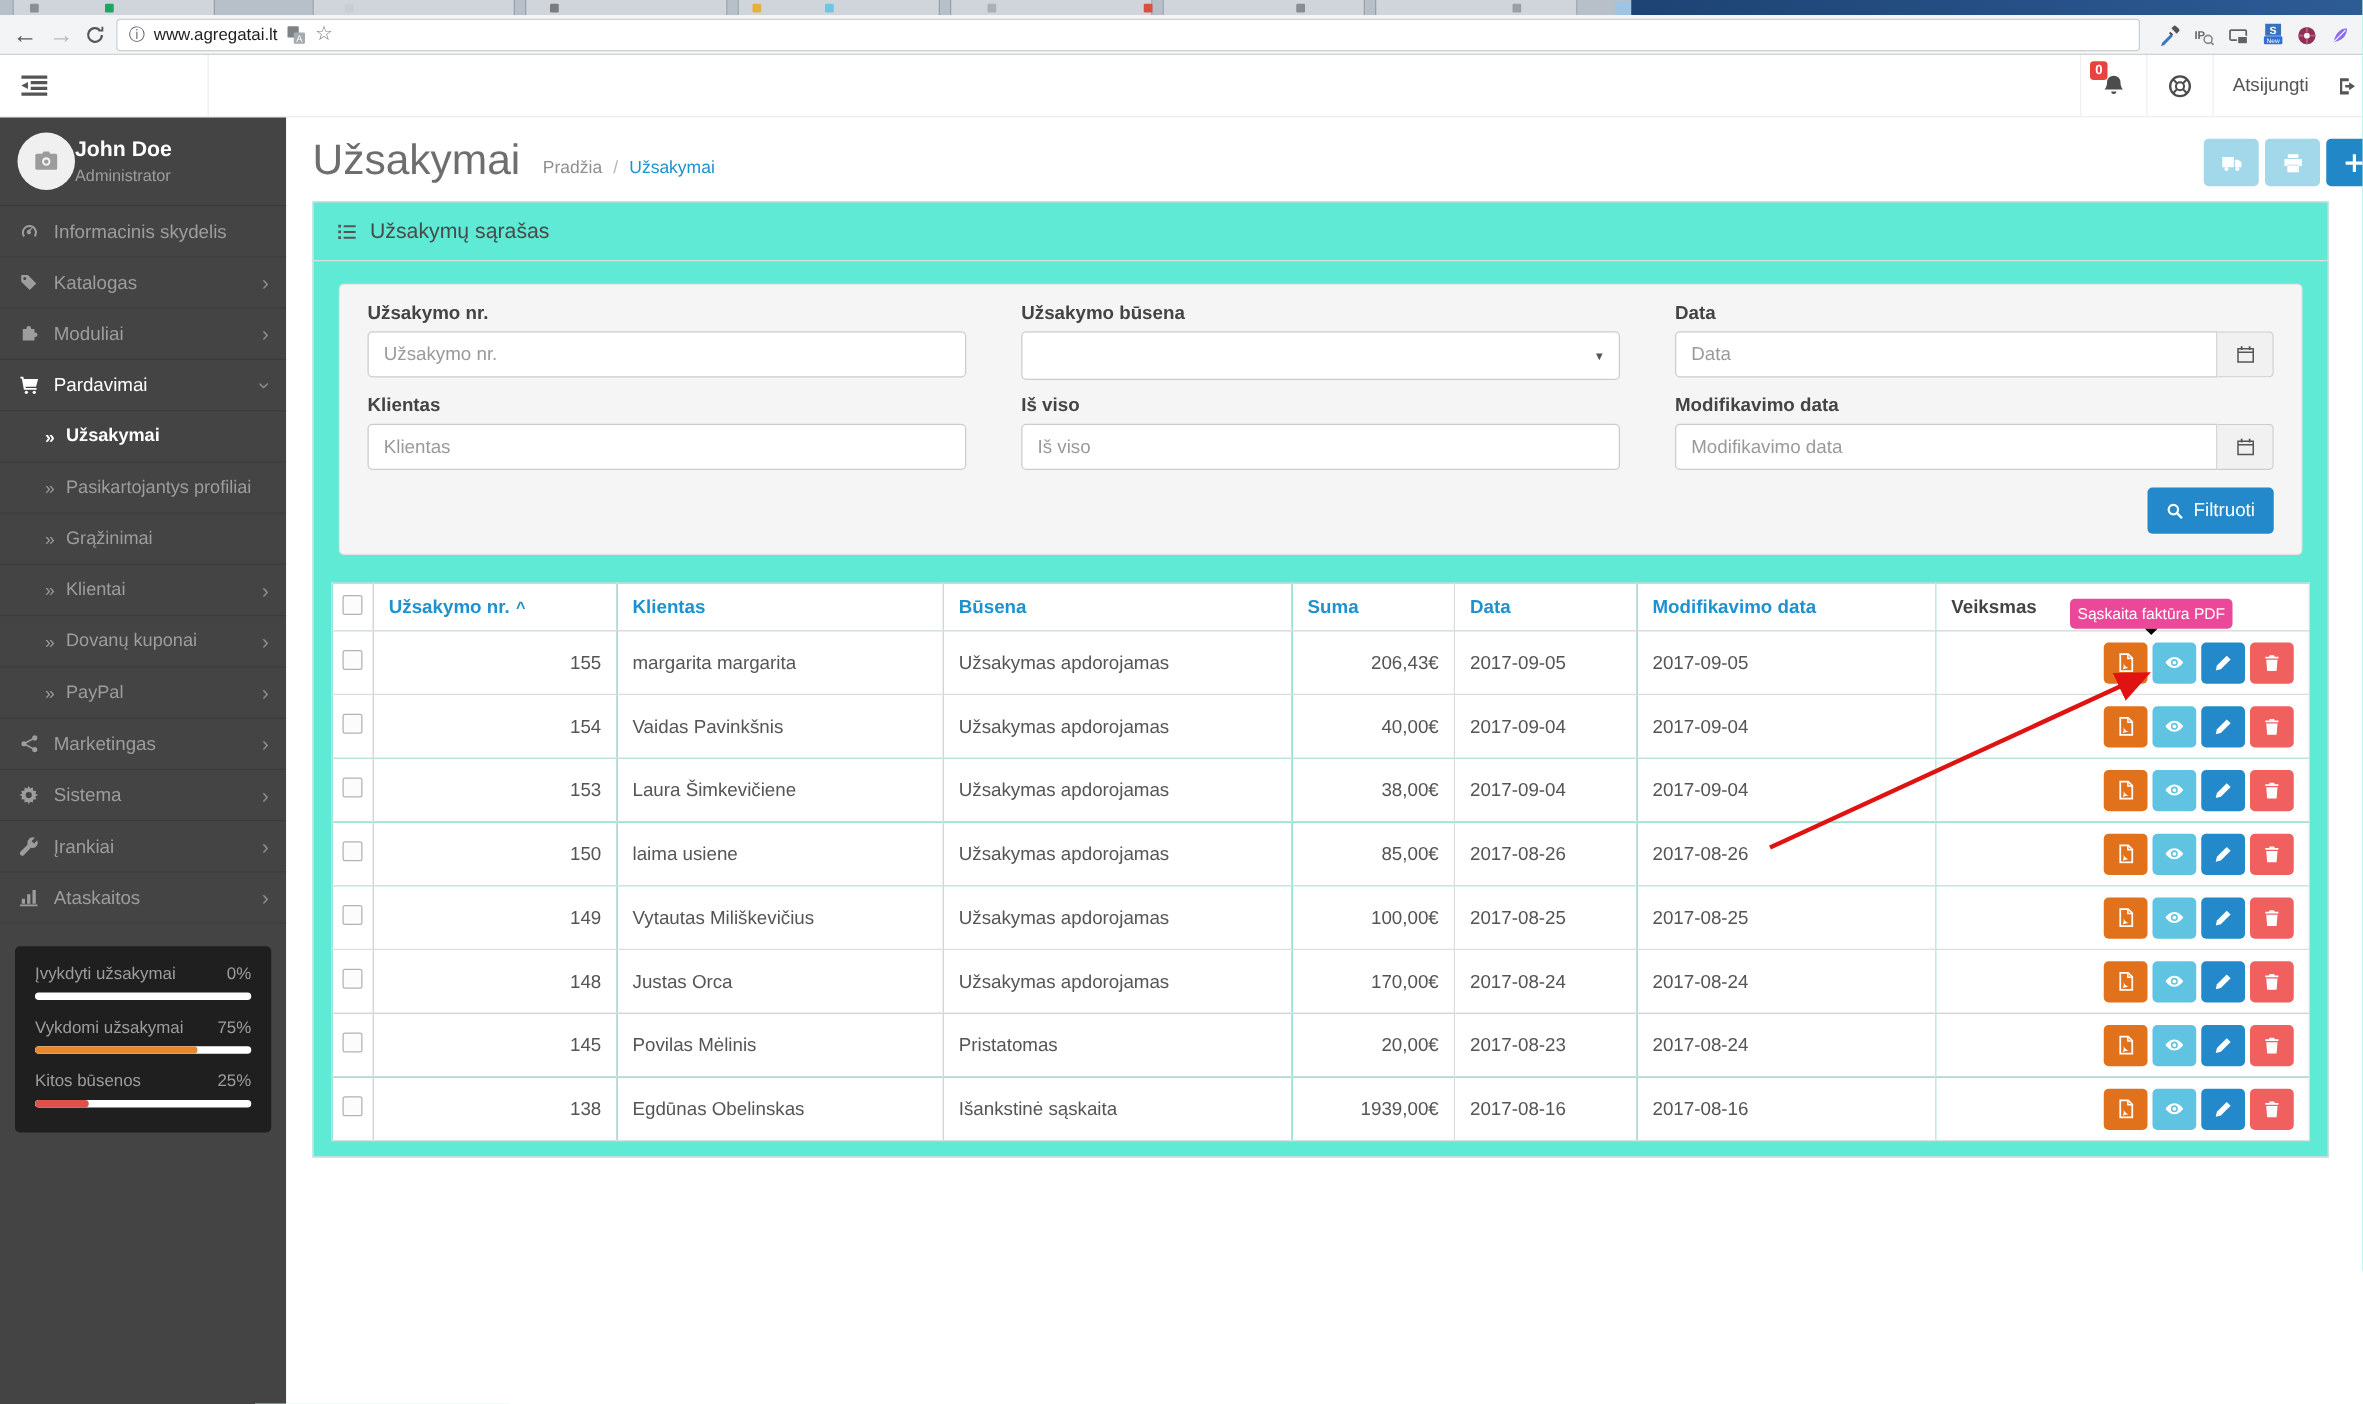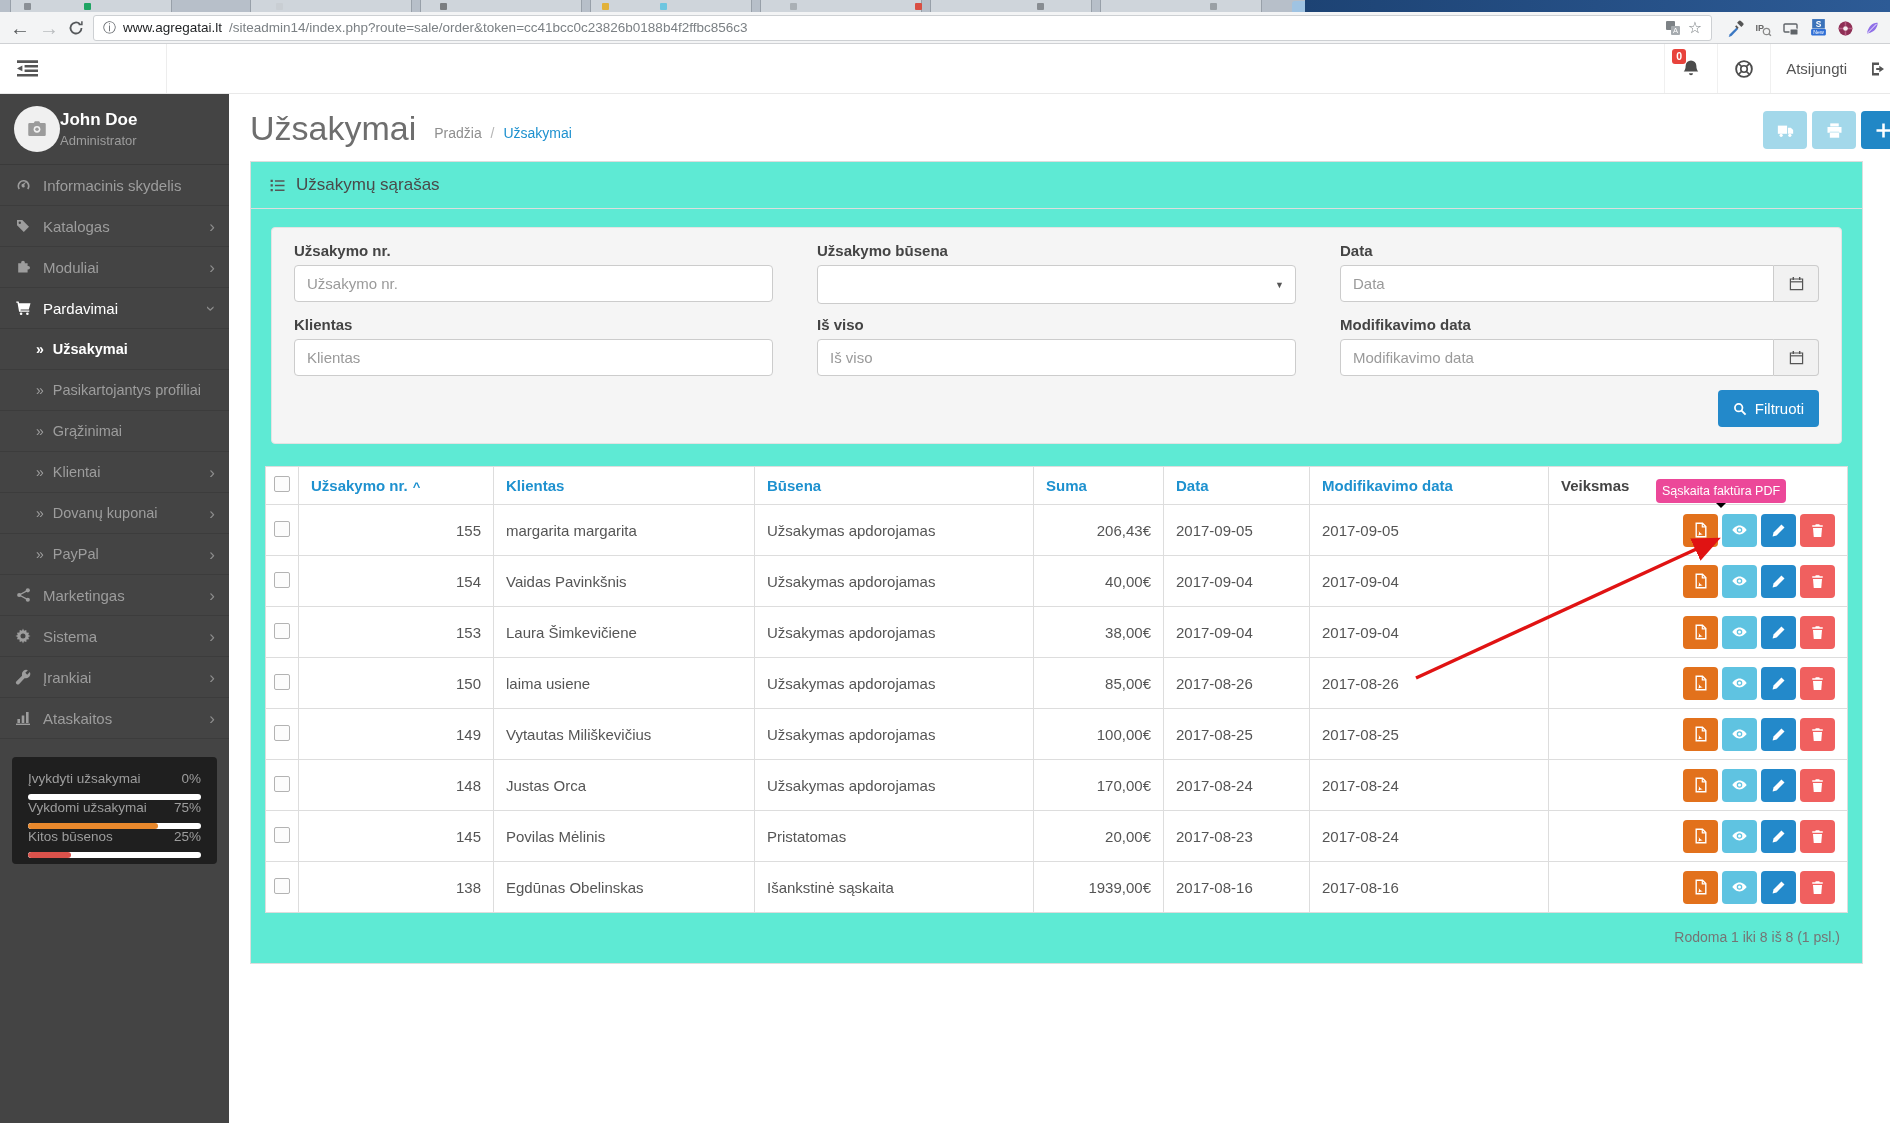--- a/index.html
+++ b/index.html
@@ -42,21 +42,21 @@
   .menu-item{height:40px;display:flex;align-items:center;padding:0 14px;color:#9d9d9d;font-size:15px;border-bottom:1px solid #3c3c3c;cursor:pointer}
   .menu-item.active{color:#fff}
   .mi-icon{width:18px;margin-right:11px;flex:none;display:flex;justify-content:center}
   .mi-label{flex:1;white-space:nowrap;overflow:hidden}
   .mi-chev{margin-left:auto;font-size:17px;color:#8d8d8d;line-height:1}
   .mi-chev.down{transform:rotate(90deg)}
   .sub-item{height:40px;display:flex;align-items:center;padding:0 14px 0 36px;color:#9d9d9d;font-size:14.5px;border-bottom:1px solid #3c3c3c;cursor:pointer}
   .sub-item.active{color:#fff;font-weight:bold}
   .si-icon{margin-right:9px;font-size:14px}
   #sidebar-stats{margin:18px 12px;background:#1f1f1f;border-radius:4px;padding:14px 16px 6px}
-  .stat{}
+  .stat{margin-bottom:14px}
   .stat-top{display:flex;justify-content:space-between;color:#9d9d9d;font-size:13.5px}
   .bar{height:6px;background:#fff;border-radius:3px;margin-top:8px;overflow:hidden}
   .bar-fill{height:100%;border-radius:3px}
   
   #main{position:absolute;left:229px;top:94px;right:0;bottom:0;background:#fff;overflow:visible}
   .page-head{padding:16px 0 12px 21px;display:flex;align-items:flex-end;position:relative}
   #page-title{font-size:34px;font-weight:300;color:#6e6e6e;margin:0;line-height:1.1}
   .breadcrumb{margin-left:18px;margin-bottom:6px;font-size:14px}
   .bc-home{color:#8f8f8f;cursor:pointer}
   .bc-sep{color:#b5b5b5;margin:0 5px}
@@ -124,21 +124,20 @@
   <span class="nav-arrow fwd">→</span>
   <span class="omni-ic">
     <svg width="16" height="16" viewBox="0 0 16 16" fill="none" stroke="#55585b" stroke-width="1.8">
         <path d="M13.5 8a5.5 5.5 0 1 1-1.7-4"></path>
         <path d="M13.9 1.3v3.2h-3.2" stroke-width="1.5"></path>
       </svg>
   </span>
   <div class="omnibox">
     <span class="url-info">ⓘ</span>
     <span class="url-host">www.agregatai.lt</span>
-    <span class="url-path">/siteadmin14/index.php?route=sale/order&amp;token=cc41bcc0c23826b0188b4f2ffbc856c3</span>
     <span class="omni-ic">
       <svg width="16" height="16" viewBox="0 0 16 16">
           <rect x="1" y="1" width="9" height="9" rx="1" fill="#7d8286"></rect>
           <rect x="6" y="6" width="9" height="9" rx="1" fill="#a6abaf"></rect>
           <text x="10.5" y="13.4" font-size="7.5" fill="#fff" text-anchor="middle">A</text>
         </svg>
     </span>
     <span class="star">☆</span>
   </div>
   <div class="ext">
@@ -834,21 +833,20 @@
                     <svg width="15" height="15" viewBox="0 0 16 16" fill="currentColor">
                       <path d="M6.1 1.3h3.8l.5 1.2h3.2v1.6H2.4V2.5h3.2z"></path>
                       <path d="M3.2 5.2h9.6l-.8 9.6H4z"></path>
                     </svg>
                   </span>
                 </button></td>
             </tr>
           </tbody>
       </table>
 
-      <div class="table-footer">Rodoma 1 iki 8 iš 8 (1 psl.)</div>
     </div>
   </div>
 </div>
 
 <div id="tooltip">
   <span>Sąskaita faktūra PDF</span>
 </div>
 <svg id="red-arrow" width="340" height="170">
   <defs>
     <marker id="ah" markerWidth="9" markerHeight="9" refX="6.5" refY="3.5" orient="auto">

